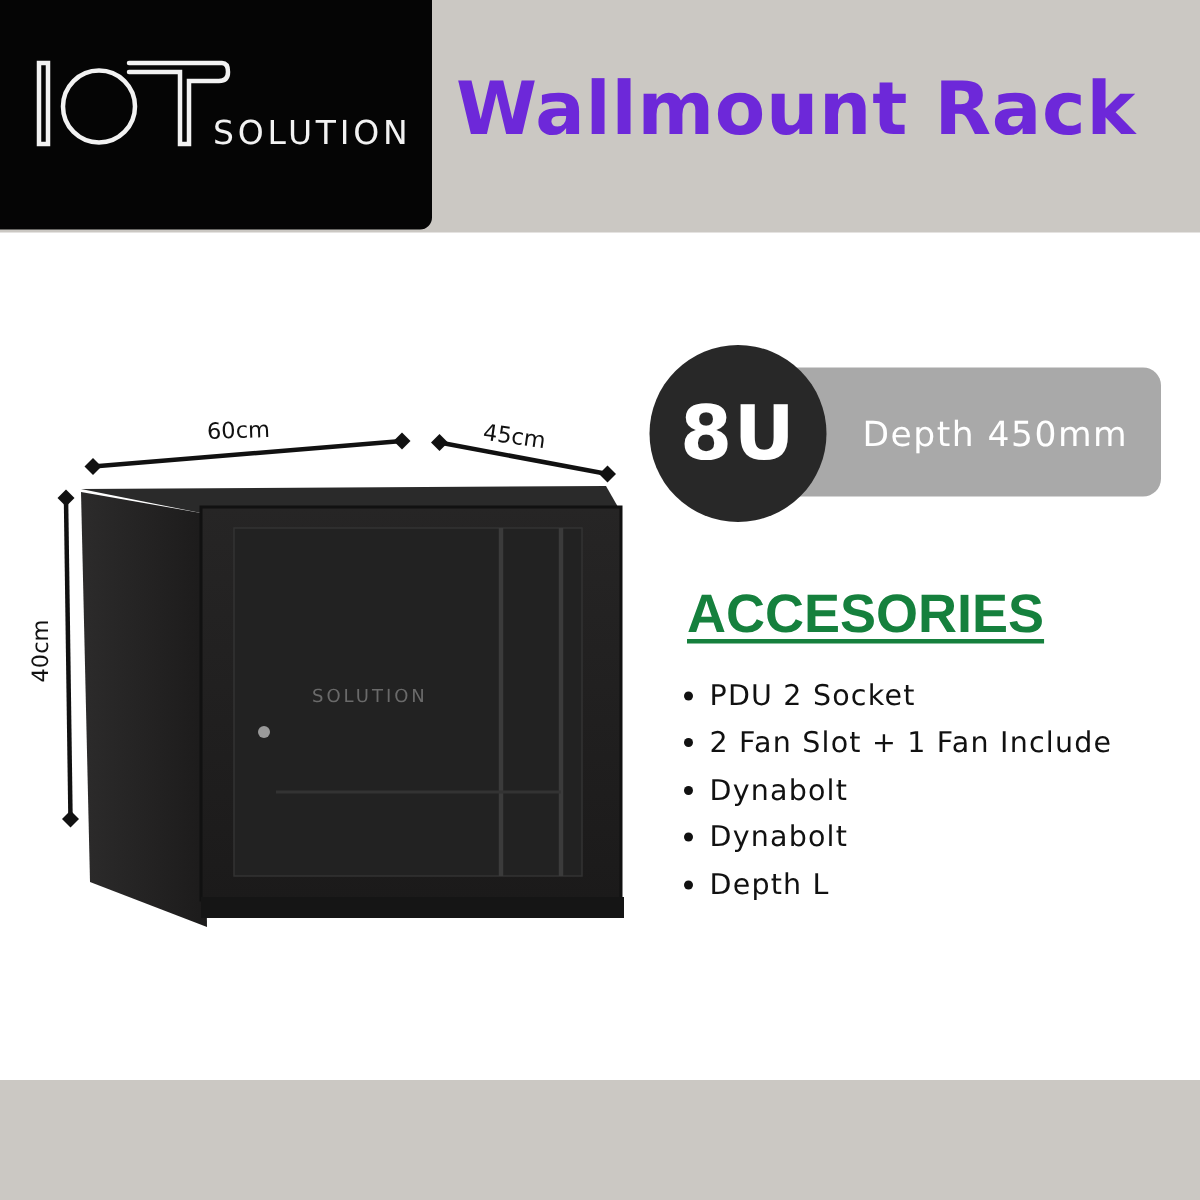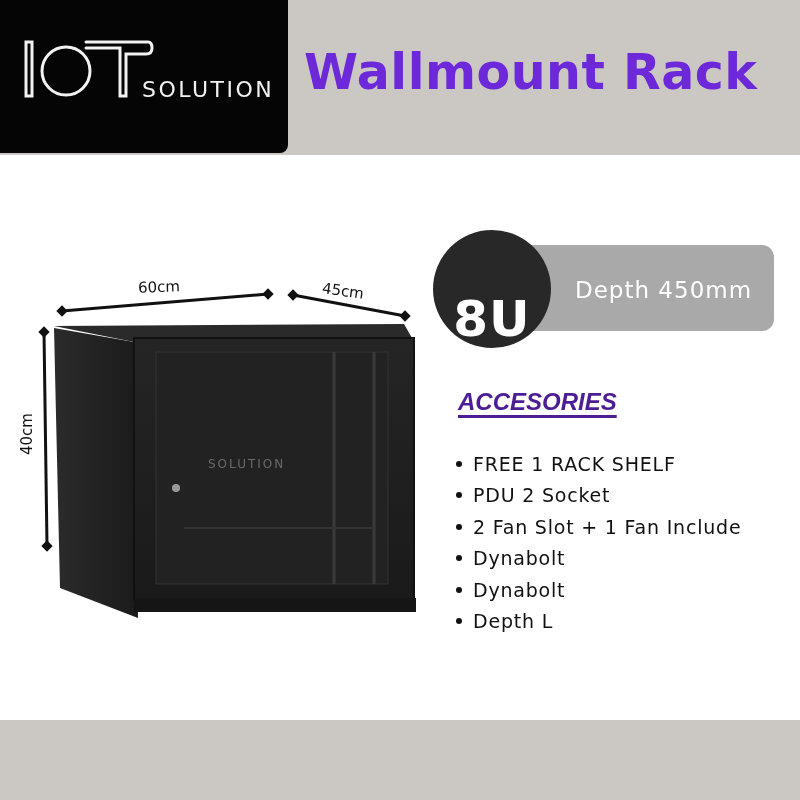--- a/index.html
+++ b/index.html
@@ -17,26 +17,26 @@
 
     
     .product { position: absolute; left: 34px; top: 318px; width: 382px; height: 316px; }
     .dim-label { position: absolute; font-size: 15px; color: #111; }
     .dim-60 { left: 138px; top: 278px; transform: rotate(-2deg); }
     .dim-45 { left: 322px; top: 282px; transform: rotate(8deg); }
     .dim-40 { left: 6px; top: 425px; transform: rotate(-90deg); transform-origin: center; }
 
     
     .badge-pill { position: absolute; left: 480px; top: 245px; width: 294px; height: 86px; background: #a9a9a9; border-radius: 12px; }
-    .badge-circle { position: absolute; left: 433px; top: 230px; width: 118px; height: 118px; border-radius: 50%; background: #282828; display: flex; align-items: flex-end; justify-content: center; }
+    .badge-circle { position: absolute; left: 433px; top: 230px; width: 118px; height: 118px; border-radius: 50%; background: #282828; display: flex; align-items: center; justify-content: center; }
     .badge-size { color: #fff; font-size: 50px; font-weight: bold; letter-spacing: 1px; }
     .badge-depth { position: absolute; left: 575px; top: 277px; color: #fff; font-size: 23px; letter-spacing: 1px; }
 
     
-    .acc-title { position: absolute; left: 458px; top: 388px; font-family: "Liberation Sans", sans-serif; font-weight: bold; font-style: italic; font-size: 24px; color: #4c1d95; text-decoration: underline; text-decoration-thickness: 3px; text-underline-offset: 5px; }
+    .acc-title { position: absolute; left: 458px; top: 388px; font-family: "Liberation Sans", sans-serif; font-weight: bold; font-size: 36px; color: #15803d; text-decoration: underline; text-decoration-thickness: 3px; text-underline-offset: 5px; }
     .acc-list { position: absolute; left: 452px; top: 448px; list-style: none; }
     .acc-list li { display: flex; align-items: center; height: 31.5px; font-size: 19px; color: #111; letter-spacing: 0.8px; }
     .acc-list li .bullet { width: 6px; height: 6px; border-radius: 50%; background: #111; margin: 0 11px 0 4px; flex: none; }
   </style>
 </head>
 <body>
 
 <div class="header-band"></div>
 
 <div class="logo-box">
@@ -102,24 +102,20 @@
 <div class="badge-pill"></div>
 <div class="badge-circle">
   <span class="badge-size">8U</span>
 </div>
 <div class="badge-depth">Depth 450mm</div>
 
 <div class="acc-title">ACCESORIES</div>
 <ul class="acc-list">
   <li>
       <span class="bullet"></span>
-      <span>FREE 1 RACK SHELF</span>
-    </li>
-  <li>
-      <span class="bullet"></span>
       <span>PDU 2 Socket</span>
     </li>
   <li>
       <span class="bullet"></span>
       <span>2 Fan Slot + 1 Fan Include</span>
     </li>
   <li>
       <span class="bullet"></span>
       <span>Dynabolt</span>
     </li>

